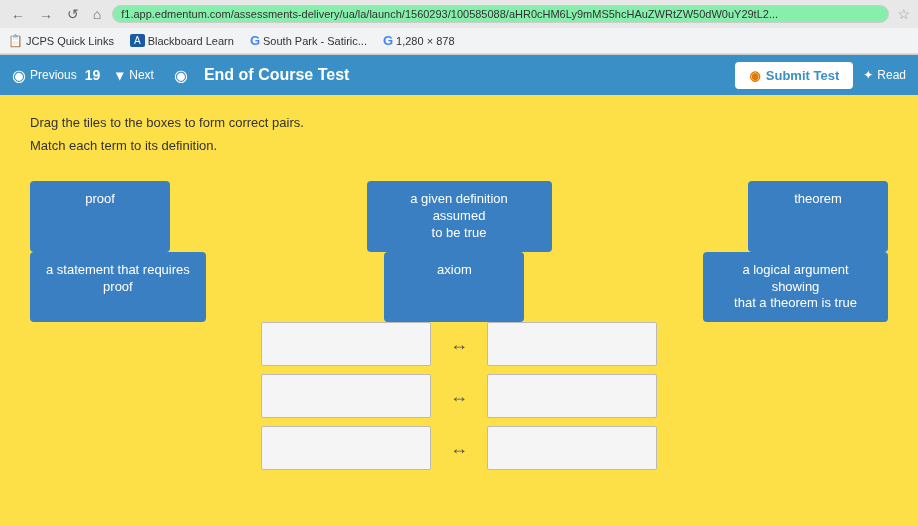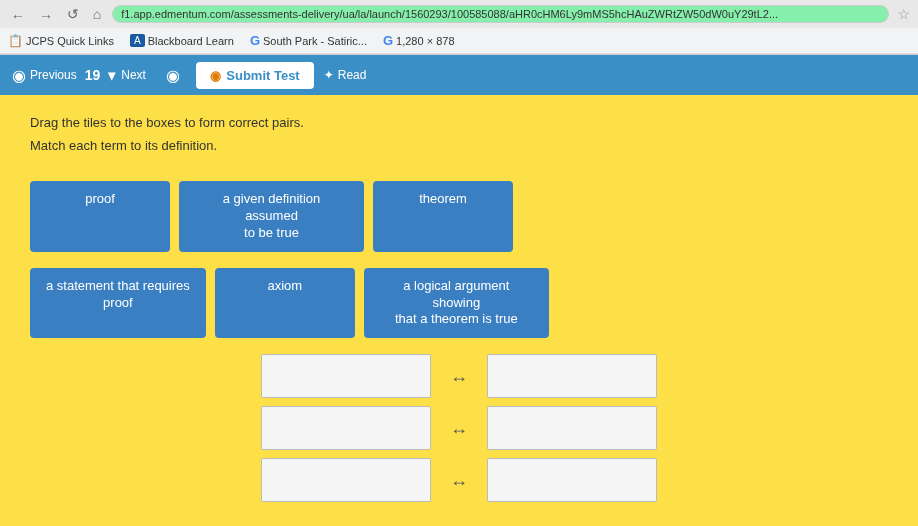--- a/index.html
+++ b/index.html
@@ -12,33 +12,33 @@
     .nav-btn { color: #666; font-size: 14px; cursor: pointer; background: none; border: none; padding: 0 3px; }
     .star-icon { color: #999; font-size: 14px; }
 
     .bookmarks-bar { background: #f1f3f4; padding: 3px 8px; display: flex; align-items: center; gap: 16px; border-bottom: 1px solid #ddd; height: 26px; font-size: 11px; }
     .bookmark-item { display: flex; align-items: center; gap: 3px; color: #333; cursor: pointer; white-space: nowrap; }
     .bookmark-icon { font-size: 12px; }
 
     
     .app-header { background: #3a8fc7; padding: 0 12px; display: flex; align-items: center; height: 40px; }
     .prev-btn { color: white; font-size: 12px; display: flex; align-items: center; gap: 4px; cursor: pointer; margin-right: 8px; }
-    .question-num { color: white; font-size: 14px; font-weight: bold; display: flex; align-items: center; gap: 8px; }
+    .question-num { color: white; font-size: 14px; font-weight: bold; display: flex; align-items: center; gap: 16px; }
     .next-btn { color: white; font-size: 12px; display: flex; align-items: center; gap: 20px; cursor: pointer; margin-left: 6px; margin-right: 16px; }
     .test-title { color: white; font-size: 16px; font-weight: bold; flex: 1; }
     .submit-btn { background: white; color: #3a8fc7; border: none; border-radius: 4px; padding: 6px 14px; font-size: 13px; font-weight: bold; cursor: pointer; margin-right: 10px; display: flex; align-items: center; gap: 5px; }
     .read-btn { color: white; font-size: 12px; display: flex; align-items: center; gap: 4px; cursor: pointer; }
 
     
     .content-area { background: #fde047; padding: 20px 30px; height: calc(526px - 28px - 26px - 40px); overflow-y: auto; }
     .instructions { font-size: 13px; color: #333; margin-bottom: 8px; }
     .sub-instructions { font-size: 13px; color: #333; margin-bottom: 28px; }
 
     
-    .tiles-section { display: flex; justify-content: flex-start; gap: 9px; margin-bottom: 16px; }
+    .tiles-section { display: flex; justify-content: space-between; gap: 9px; }
     .tile { background: #3a7fc1; color: white; border-radius: 4px; padding: 10px 16px; text-align: center; font-size: 13px; min-width: 140px; max-width: 185px; cursor: pointer; line-height: 1.3; }
 
     
     .drop-zones { display: flex; flex-direction: column; align-items: center; gap: 8px; }
     .drop-row { display: flex; align-items: center; gap: 8px; }
     .drop-box { border: 1px solid #bbb; background: #f5f5f5; border-radius: 2px; width: 170px; height: 44px; }
     .arrow-icon { color: #555; font-size: 18px; width: 40px; text-align: center; }
   </style>
 </head>
 <body>
@@ -78,20 +78,21 @@
     <span>Previous</span>
   </div>
   <div class="question-num">
     <span>19</span>
     <span>▾</span>
   </div>
   <div class="next-btn">
     <span>Next</span>
     <span style="font-size:16px;">◉</span>
   </div>
+  <div class="test-title">End of Course Test</div>
   <button class="submit-btn">
     <span style="color:#e07b00;">◉</span>
     <span>Submit Test</span>
   </button>
   <div class="read-btn">
     <span>✦</span>
     <span>Read</span>
   </div>
 </div>
 

